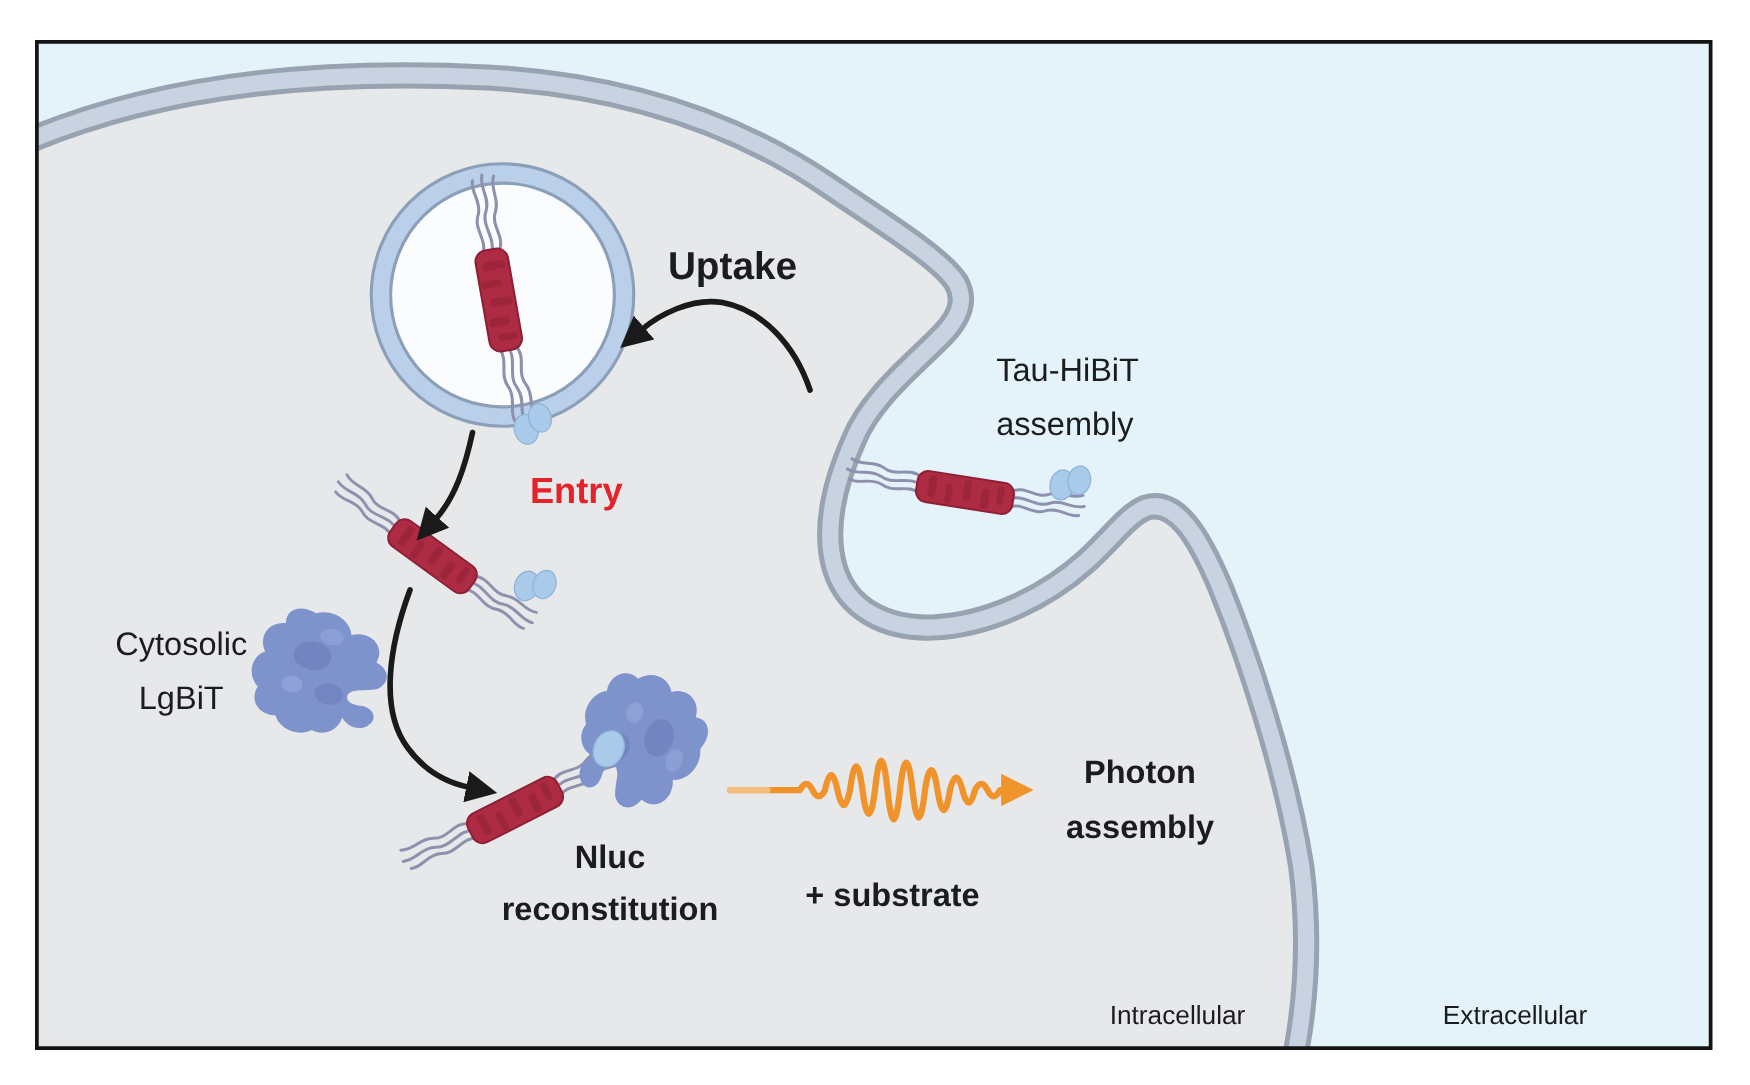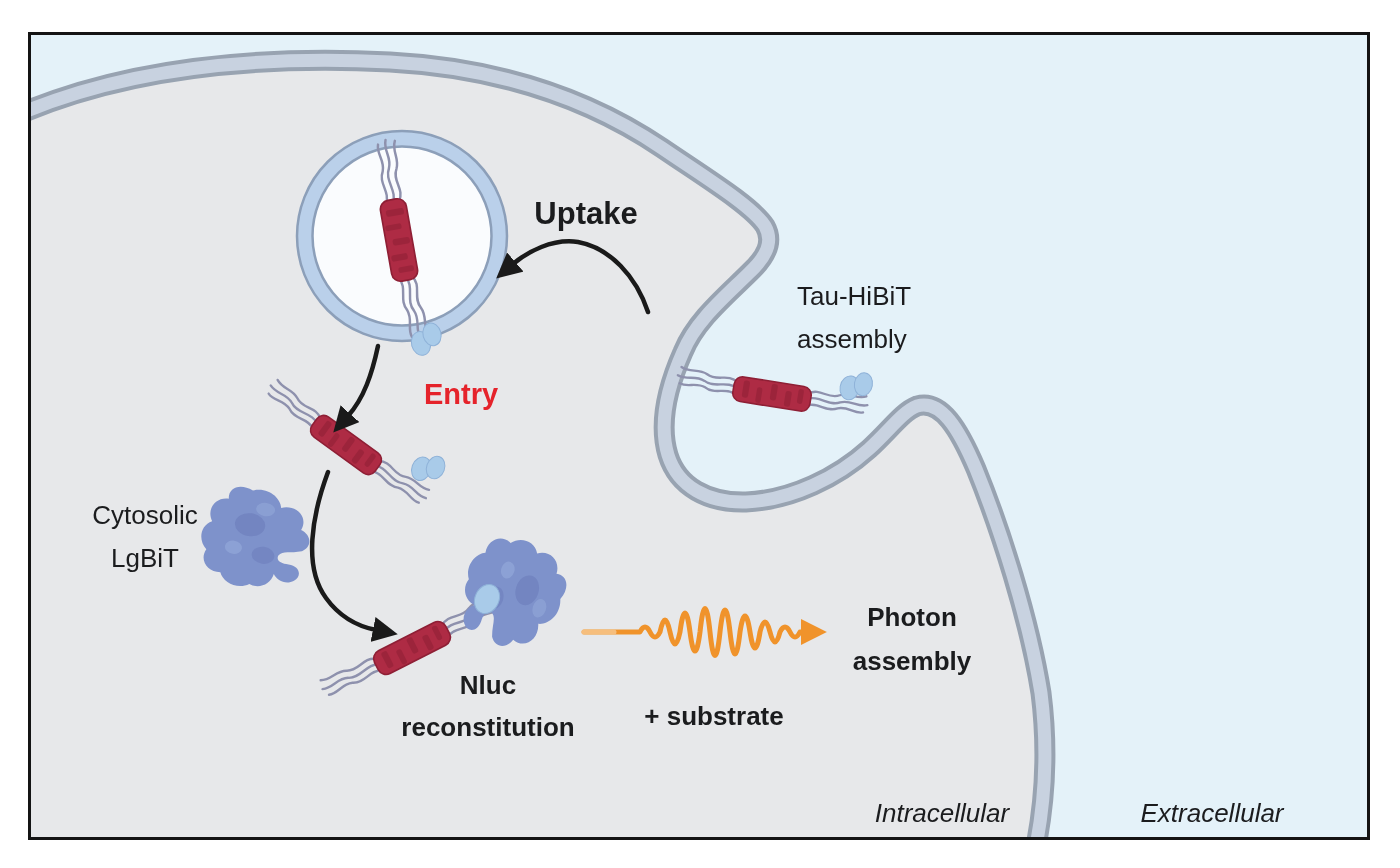--- a/index.html
+++ b/index.html
@@ -6,21 +6,21 @@
   #stage{position:relative;width:1400px;height:868px;background:#ffffff;overflow:hidden;
          font-family:"Liberation Sans",sans-serif;}
   #diagram-svg{position:absolute;left:0;top:0;}
   .lbl{position:absolute;color:#1b1c1e;white-space:nowrap;transform:translate(-50%,-50%);
        text-align:center;font-size:26px;line-height:43px;}
   .lbl span{display:block;}
   .lbl.bold{font-weight:bold;}
   .lbl.left-align{transform:translate(0,-50%);text-align:left;}
   #entry-label{font-size:29px;margin-left:20px;}
   #uptake-label{font-size:31px;}
-  #intracellular-label,#extracellular-label{font-size:26px;font-style:italic;}
+  #intracellular-label,#extracellular-label{font-size:21px;}
 </style>
 </head>
 <body>
 
 <div id="stage">
 
   <svg id="diagram-svg" width="1400" height="868" viewBox="0 0 1400 868">
     <defs>
       <clipPath id="frameClip">
           <rect x="28" y="32" width="1342" height="808"></rect>

